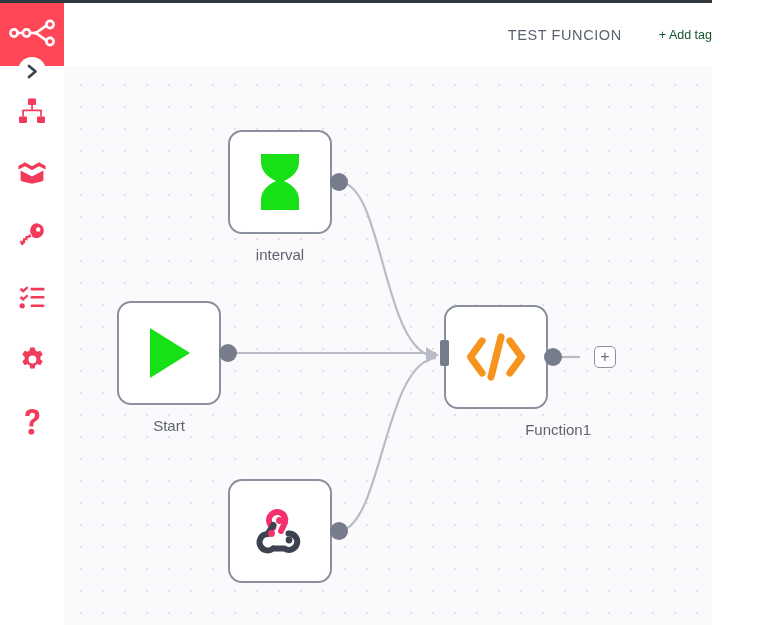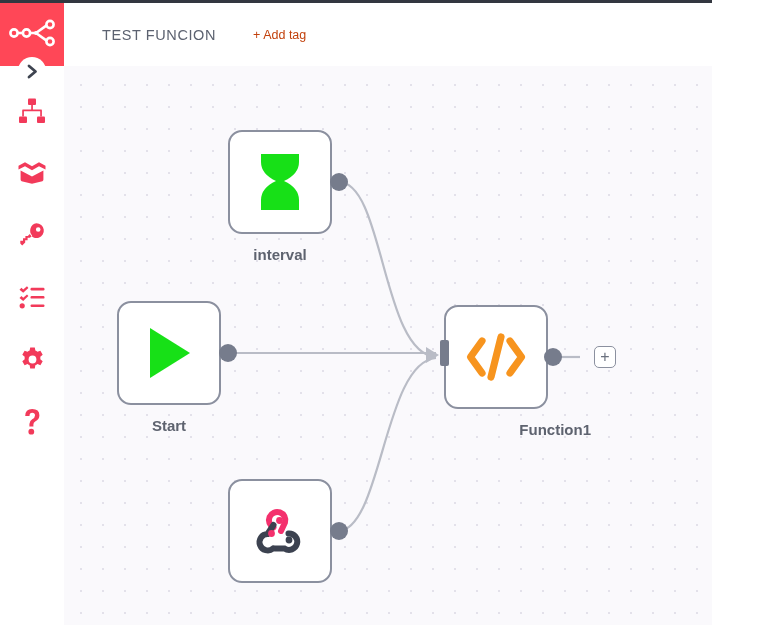--- a/index.html
+++ b/index.html
@@ -73,32 +73,33 @@
 
   
   .header {
     position: absolute;
     left: 64px; top: 3px;
     width: 648px; height: 63px;
     background: #ffffff;
     display: flex;
     align-items: center;
     z-index: 20;
+    justify-content: flex-end;
   }
   .header-title {
     margin-left: 38px;
     font-size: 14.5px;
     letter-spacing: 0.6px;
     color: #5c6270;
     font-family: "Liberation Sans", sans-serif;
   }
   .header-addtag {
     margin-left: 37px;
     font-size: 12.5px;
-    color: #c2410c;
+    color: #14532d;
     cursor: pointer;
     font-family: "Liberation Sans", sans-serif;
   }
 
   
   .canvas {
     position: absolute;
     left: 64px; top: 66px;
     width: 648px; height: 559px;
     background-color: #faf9fc;
@@ -129,21 +130,20 @@
   }
   .node svg { display: block; }
   .node-label {
     position: absolute;
     width: 190px;
     text-align: center;
     font-size: 15px;
     color: #5e636f;
     z-index: 6;
     font-family: "Liberation Sans", sans-serif;
-    font-weight: bold;
   }
   .port-out {
     position: absolute;
     width: 18px; height: 18px;
     border-radius: 50%;
     background: #767c8c;
     z-index: 8;
     cursor: pointer;
   }
   .port-in {

